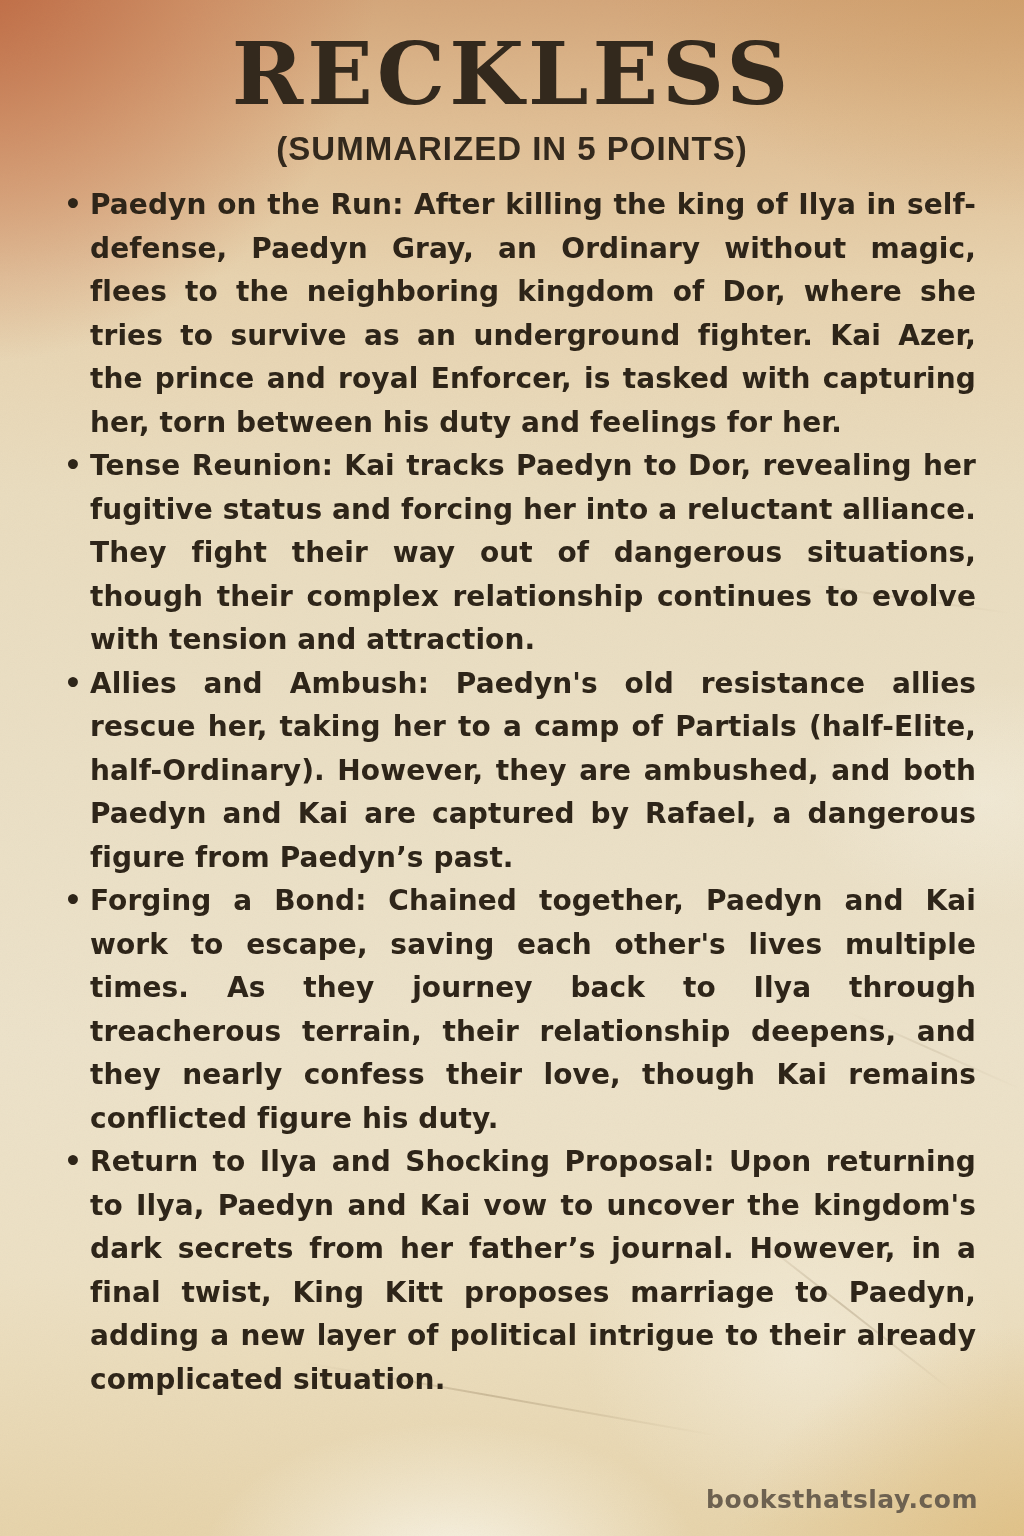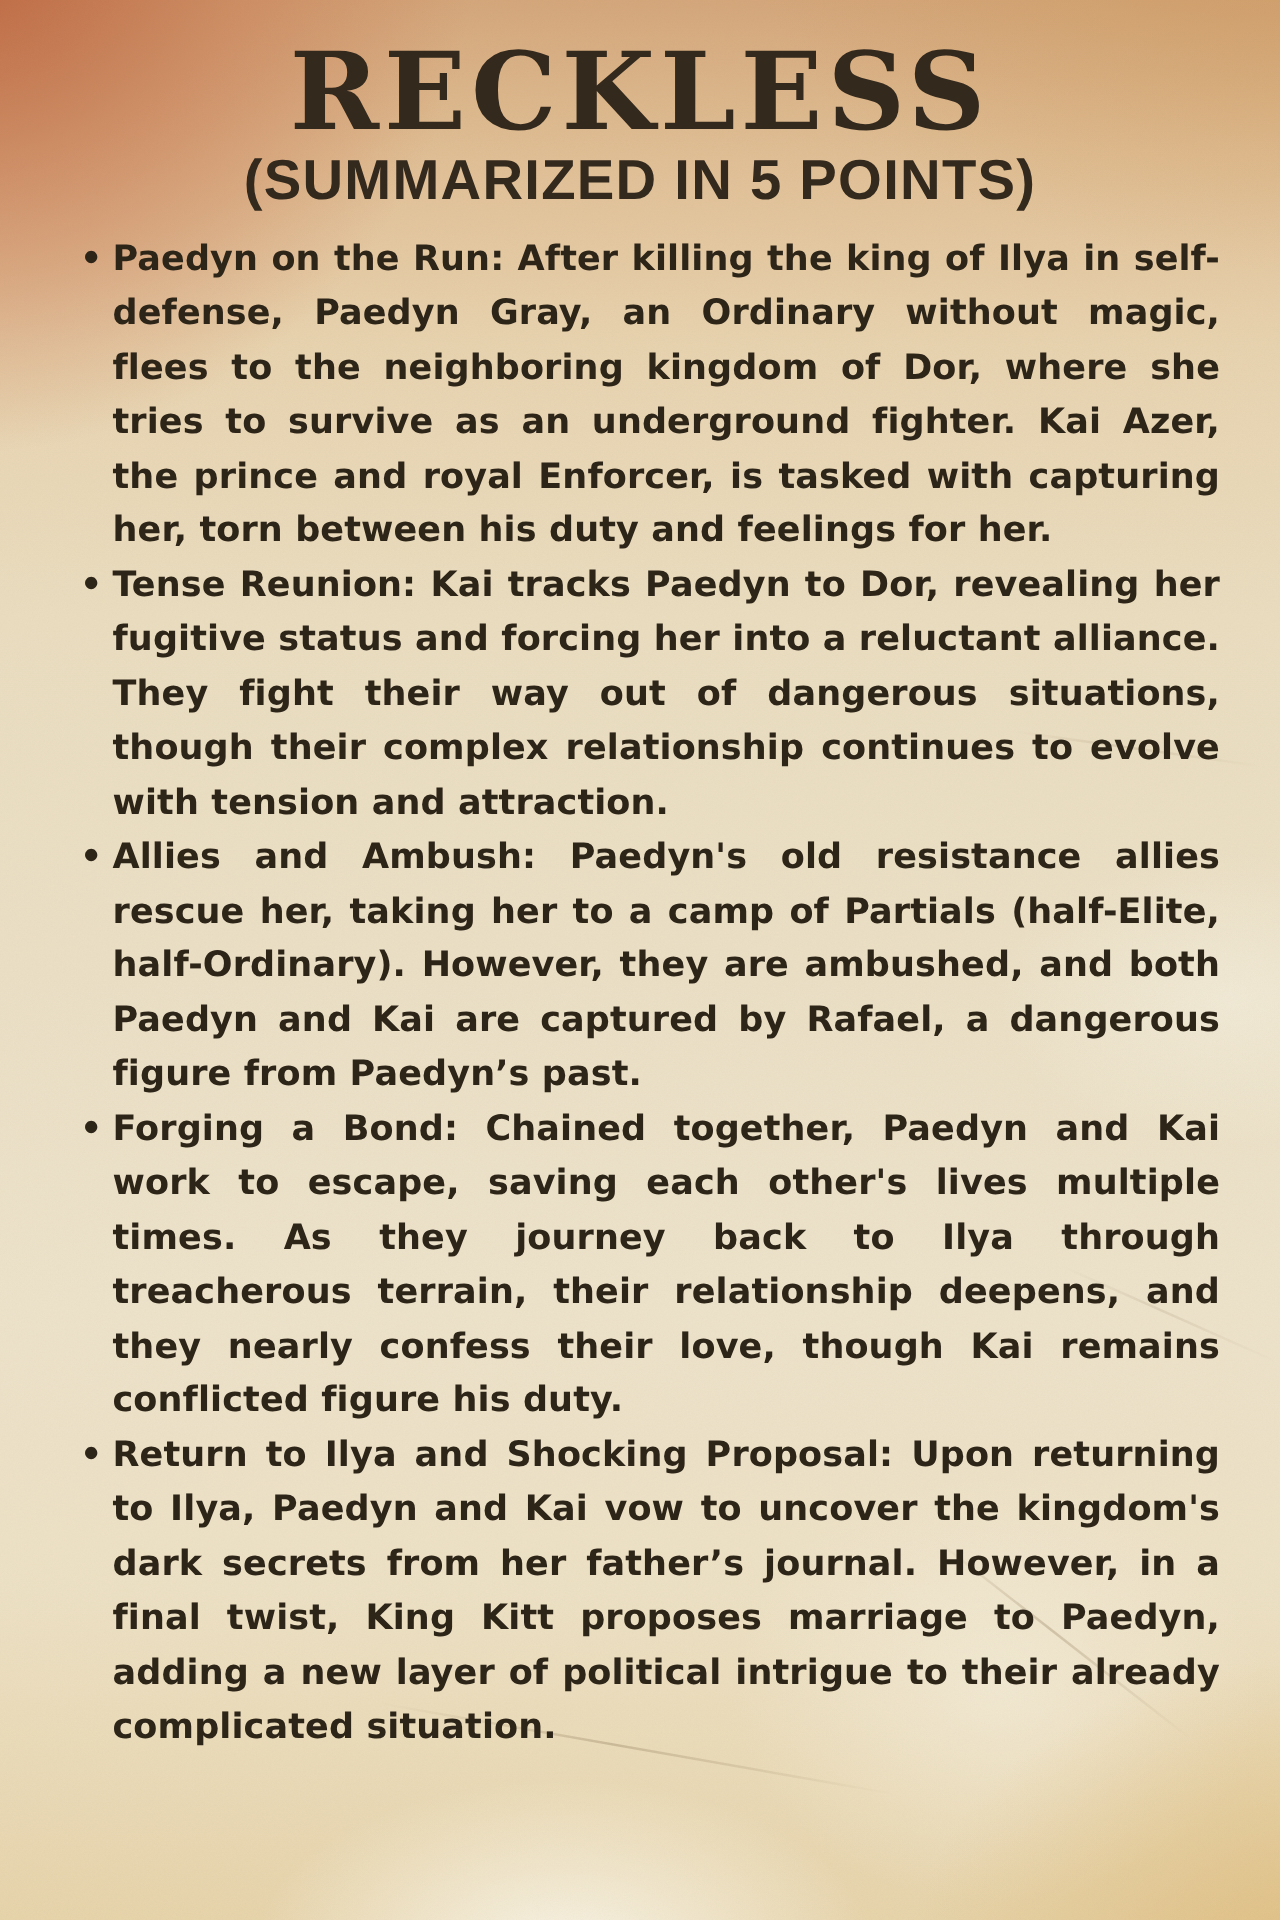--- a/index.html
+++ b/index.html
@@ -62,24 +62,25 @@
     font-size: 86px;
     line-height: 1.06;
     letter-spacing: 4px;
     color: #33291d;
   }
 
   .subtitle {
     text-align: center;
     font-family: "Liberation Sans", sans-serif;
     font-weight: bold;
-    font-size: 45px;
+    font-size: 33px;
     line-height: 1.1;
     letter-spacing: 1px;
     color: #33291d;
+    margin-top: 12px;
   }
 
   .points {
     list-style: none;
     margin: 16px 48px 0 62px;  
   }
 
   .points li {
     position: relative;
     padding-left: 28px;
@@ -153,15 +154,16 @@
       <li>
         <span class="dot">•</span>
         <span>Forging a Bond: Chained together, Paedyn and Kai work to escape, saving each other's lives multiple times. As they journey back to Ilya through treacherous terrain, their relationship deepens, and they nearly confess their love, though Kai remains conflicted figure his duty.</span>
       </li>
       <li>
         <span class="dot">•</span>
         <span>Return to Ilya and Shocking Proposal: Upon returning to Ilya, Paedyn and Kai vow to uncover the kingdom's dark secrets from her father’s journal. However, in a final twist, King Kitt proposes marriage to Paedyn, adding a new layer of political intrigue to their already complicated situation.</span>
       </li>
     </ul>
 
+    <div class="footer">booksthatslay.com</div>
 
   </div>
 </div>
 
 </body></html>

